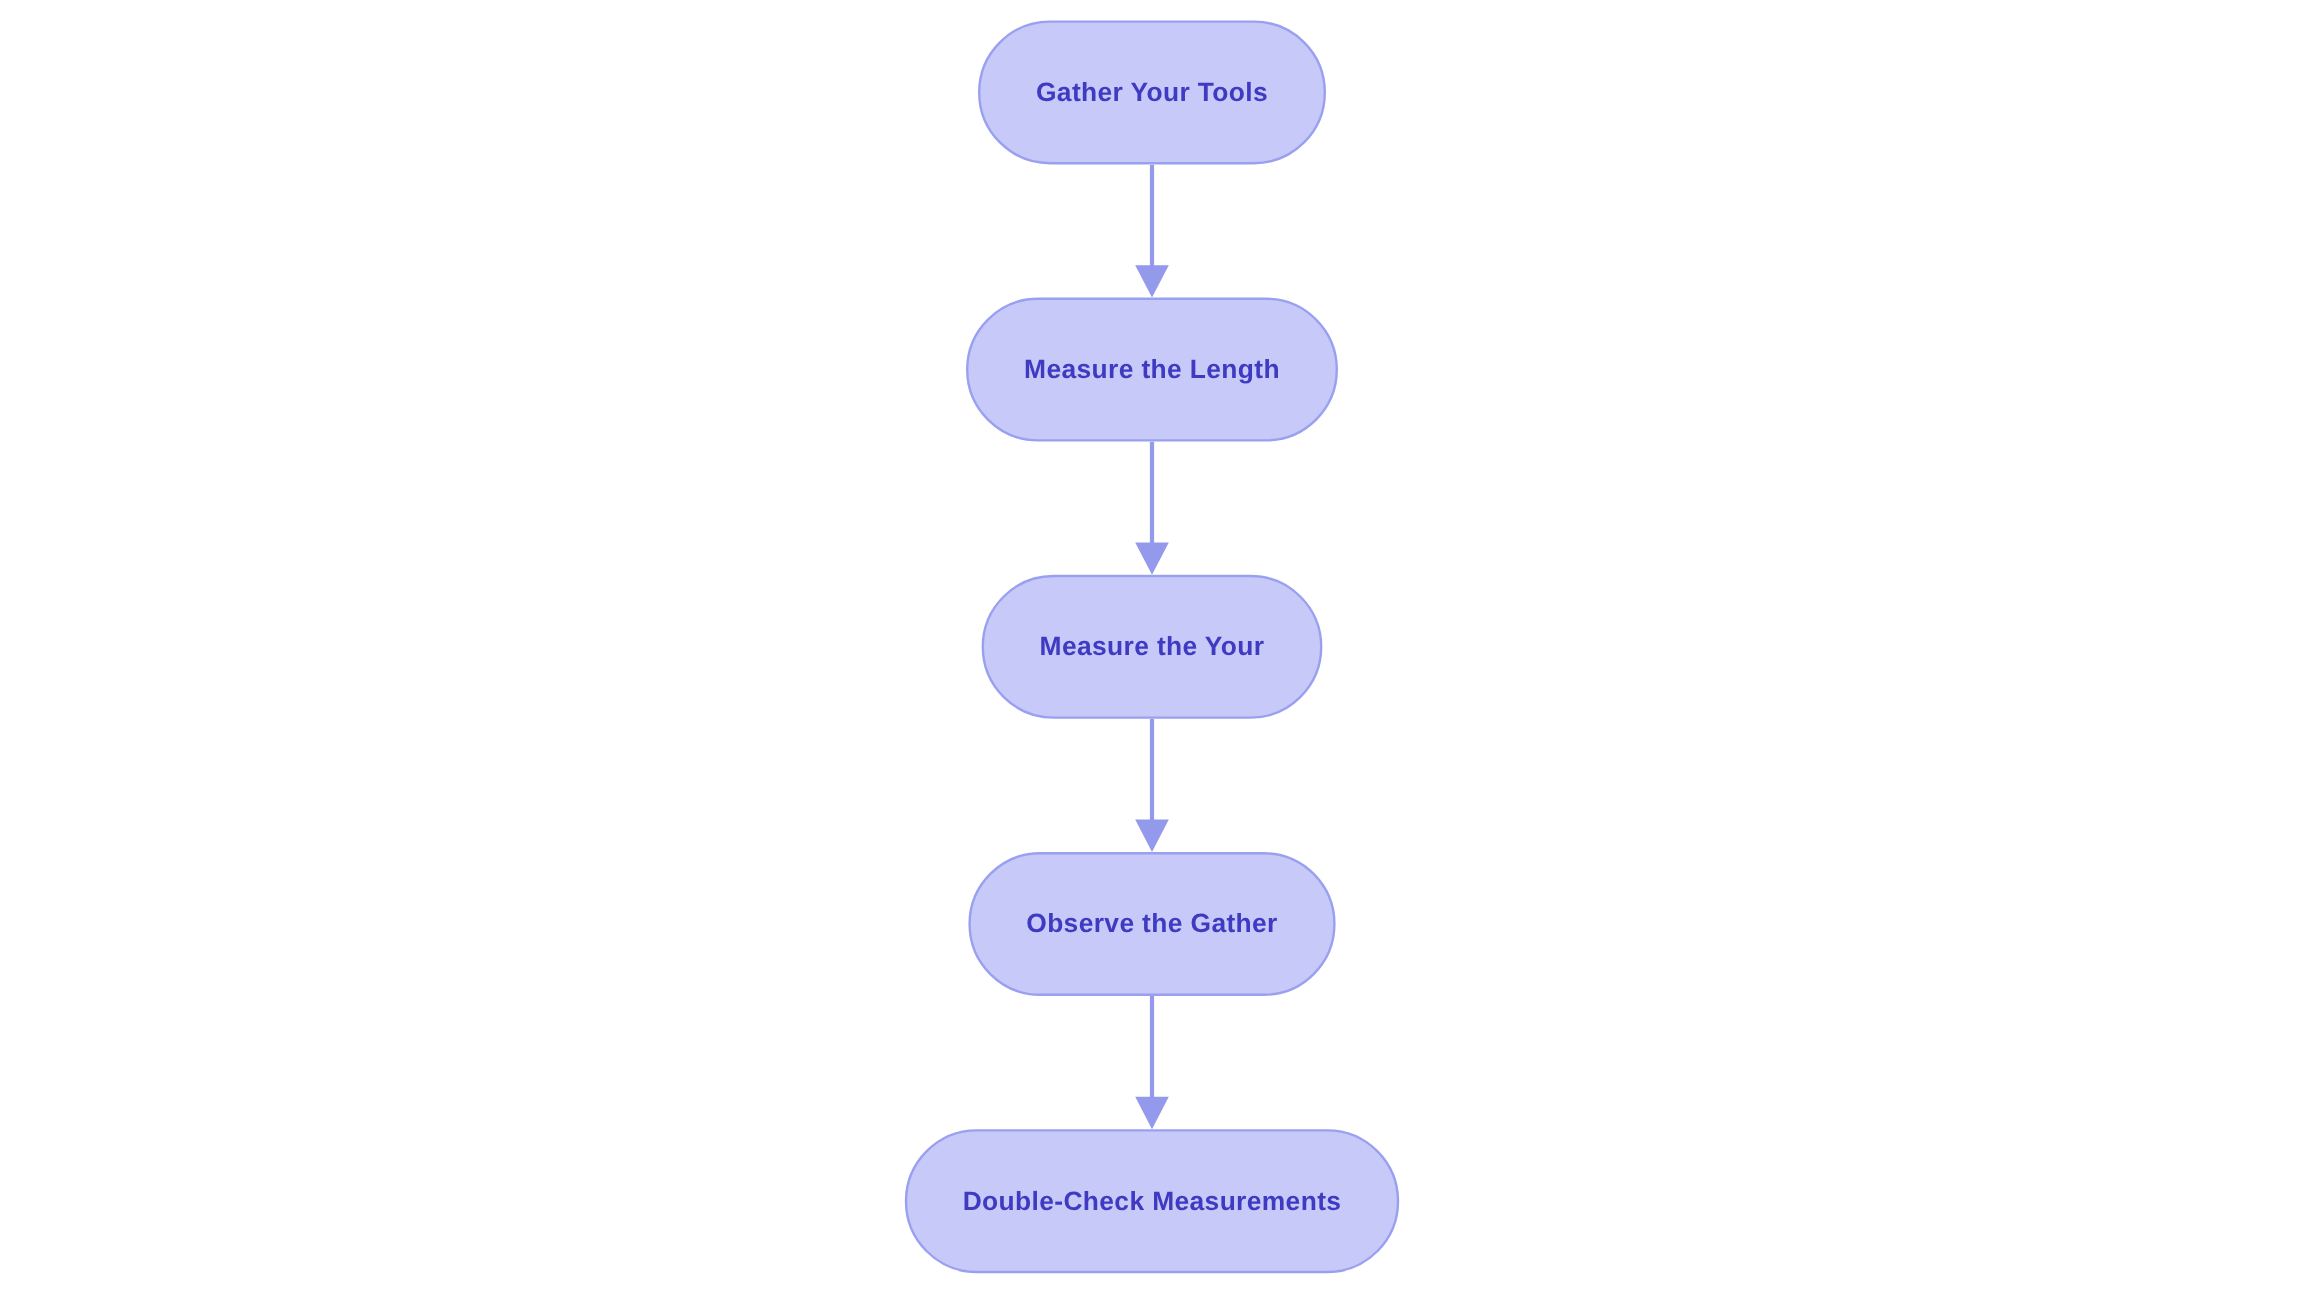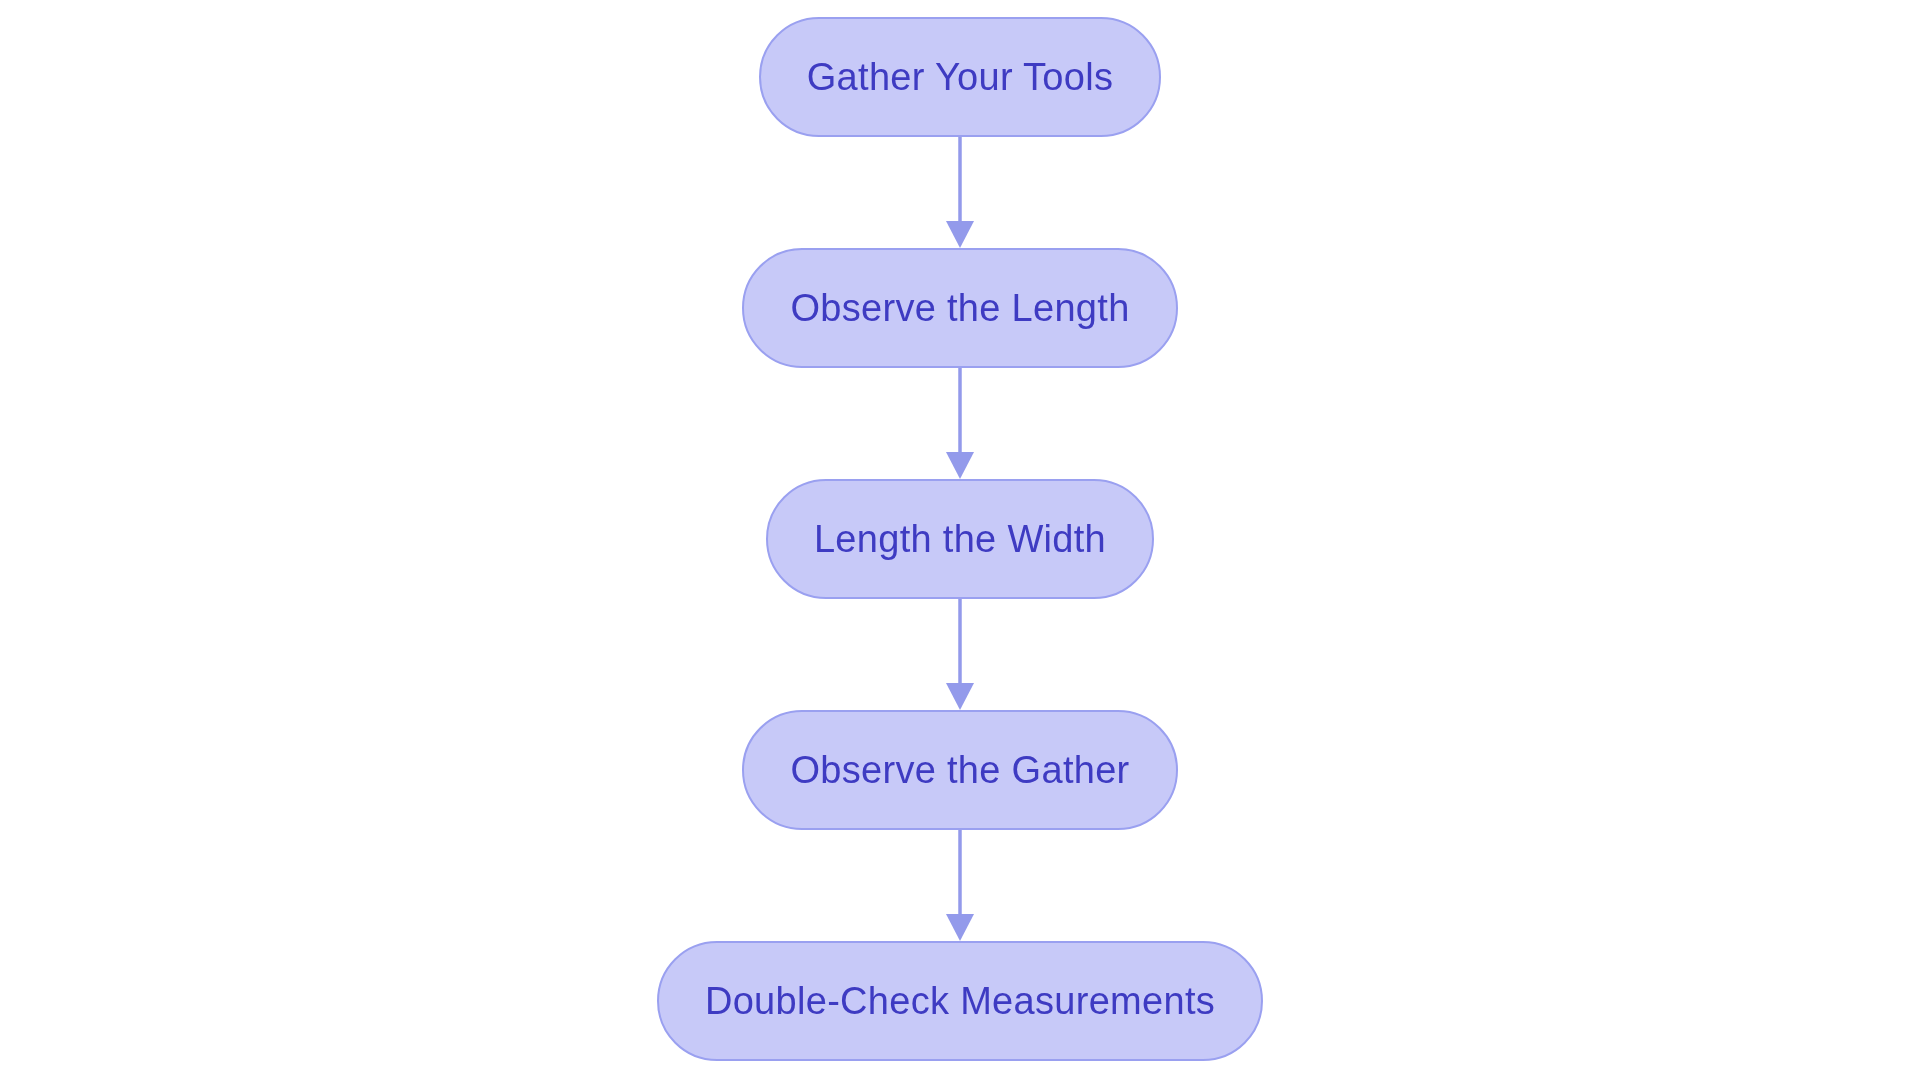--- a/index.html
+++ b/index.html
@@ -36,24 +36,25 @@
     border-radius: 60px;
     background: var(--node-fill);
     border: 2px solid var(--node-border);
     display: flex;
     align-items: center;
     justify-content: center;
     flex: 0 0 auto;
   }
   .node-label {
     color: var(--node-text);
-    font-size: 38px;
+    font-size: 22px;
     letter-spacing: 0.3px;
     white-space: nowrap;
     line-height: 1;
+    font-weight: bold;
   }
   .arrow {
     height: 111px;
     width: 32px;
     flex: 0 0 auto;
     display: flex;
     align-items: stretch;
     justify-content: center;
   }
   .arrow svg { display: block; }
@@ -70,32 +71,32 @@
   </div>
 
   <div class="arrow">
     <svg width="32" height="111" viewBox="0 0 32 111">
       <line x1="16" y1="0" x2="16" y2="86"></line>
       <polygon points="2,84 30,84 16,111"></polygon>
     </svg>
   </div>
 
   <div class="node">
-    <span class="node-label">Observe the Length</span>
+    <span class="node-label">Measure the Length</span>
   </div>
 
   <div class="arrow">
     <svg width="32" height="111" viewBox="0 0 32 111">
       <line x1="16" y1="0" x2="16" y2="86"></line>
       <polygon points="2,84 30,84 16,111"></polygon>
     </svg>
   </div>
 
   <div class="node">
-    <span class="node-label">Length the Width</span>
+    <span class="node-label">Measure the Your</span>
   </div>
 
   <div class="arrow">
     <svg width="32" height="111" viewBox="0 0 32 111">
       <line x1="16" y1="0" x2="16" y2="86"></line>
       <polygon points="2,84 30,84 16,111"></polygon>
     </svg>
   </div>
 
   <div class="node">

